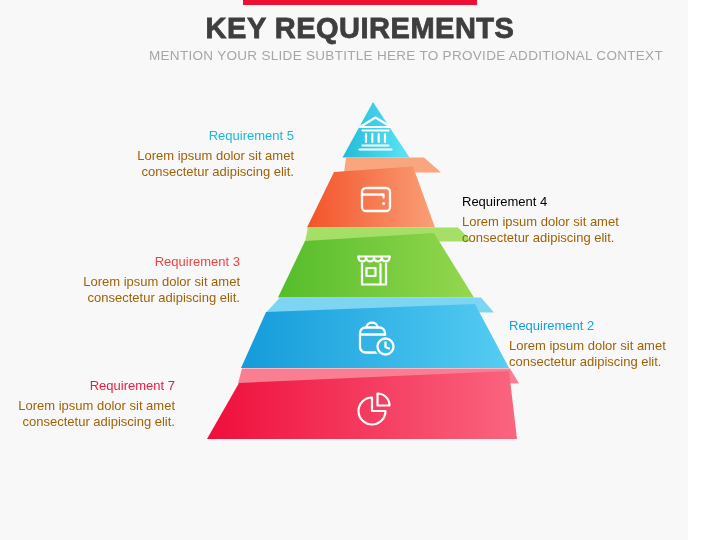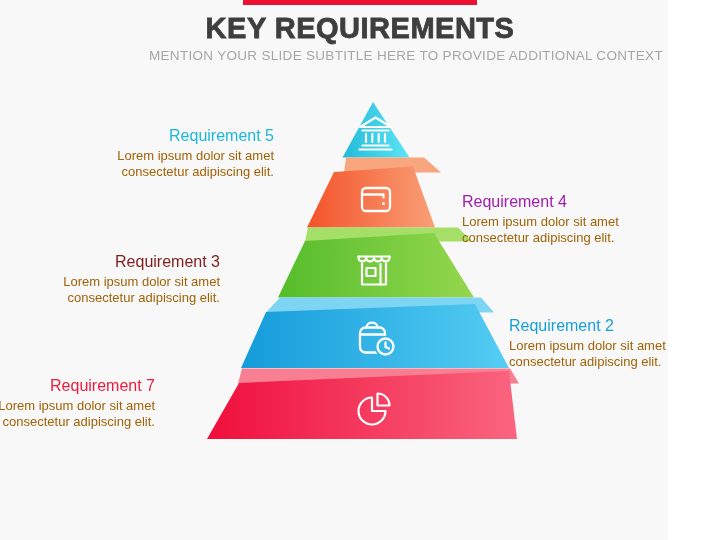--- a/index.html
+++ b/index.html
@@ -1,27 +1,27 @@
 <!DOCTYPE html>
 <html><head>
 <meta charset="utf-8">
 <style>
   html,body{margin:0;padding:0;}
   body{width:720px;height:540px;font-family:"Liberation Sans","DejaVu Sans",sans-serif;}
-  .slide{position:relative;width:668px;height:540px;overflow:hidden;background:#f8f8f8;}
+  .slide{position:relative;width:668px;height:540px;overflow:hidden;background:#f8f8f8;padding-left:20px;}
   .top-bar{position:absolute;left:243px;top:0;width:234px;height:5px;}
   .title{position:absolute;left:0;top:12px;width:720px;text-align:center;
          font-size:29px;font-weight:bold;letter-spacing:0.5px;color:#3e3e3e;
          -webkit-text-stroke:0.8px #3e3e3e;margin:0;}
   .subtitle{position:absolute;left:0;top:48px;width:720px;text-align:center;
          font-size:13.5px;letter-spacing:0.3px;color:#a6a6a6;margin-left:46px;}
   .pyramid-svg{position:absolute;left:0;top:0;width:720px;height:540px;}
   .req{position:absolute;}
   .req.ra{text-align:right;}
-  .req .label{display:block;font-size:16px;line-height:21px;margin-bottom:2px;}
+  .req .label{display:block;font-size:13px;line-height:21px;margin-bottom:2px;}
   .req .desc{font-size:13px;line-height:15.5px;color:#a16207;white-space:nowrap;}
 </style>
 </head>
 <body>
 
 <div class="slide" style="background: rgb(248, 248, 248);">
 
   <div class="top-bar" style="background: rgb(236, 16, 51);"></div>
 
   <h1 class="title">KEY REQUIREMENTS</h1>
@@ -102,27 +102,27 @@
     </g>
   </svg>
 
   <div class="req ra" style="top:125px;right:394px;">
     <span class="label" style="color: rgb(28, 184, 217);">Requirement 5</span>
     <div class="desc">Lorem ipsum dolor sit amet</div>
     <div class="desc">consectetur adipiscing elit.</div>
   </div>
 
   <div class="req" style="top:191px;left:462px;">
-    <span class="label" style="color: #a21caf;">Requirement 4</span>
+    <span class="label" style="color: #000000;">Requirement 4</span>
     <div class="desc">Lorem ipsum dolor sit amet</div>
     <div class="desc">consectetur adipiscing elit.</div>
   </div>
 
   <div class="req ra" style="top:251px;right:448px;">
-    <span class="label" style="color: #7f1d1d;">Requirement 3</span>
+    <span class="label" style="color: #ef4444;">Requirement 3</span>
     <div class="desc">Lorem ipsum dolor sit amet</div>
     <div class="desc">consectetur adipiscing elit.</div>
   </div>
 
   <div class="req" style="top:315px;left:509px;">
     <span class="label" style="color: rgb(24, 159, 217);">Requirement 2</span>
     <div class="desc">Lorem ipsum dolor sit amet</div>
     <div class="desc">consectetur adipiscing elit.</div>
   </div>
 

